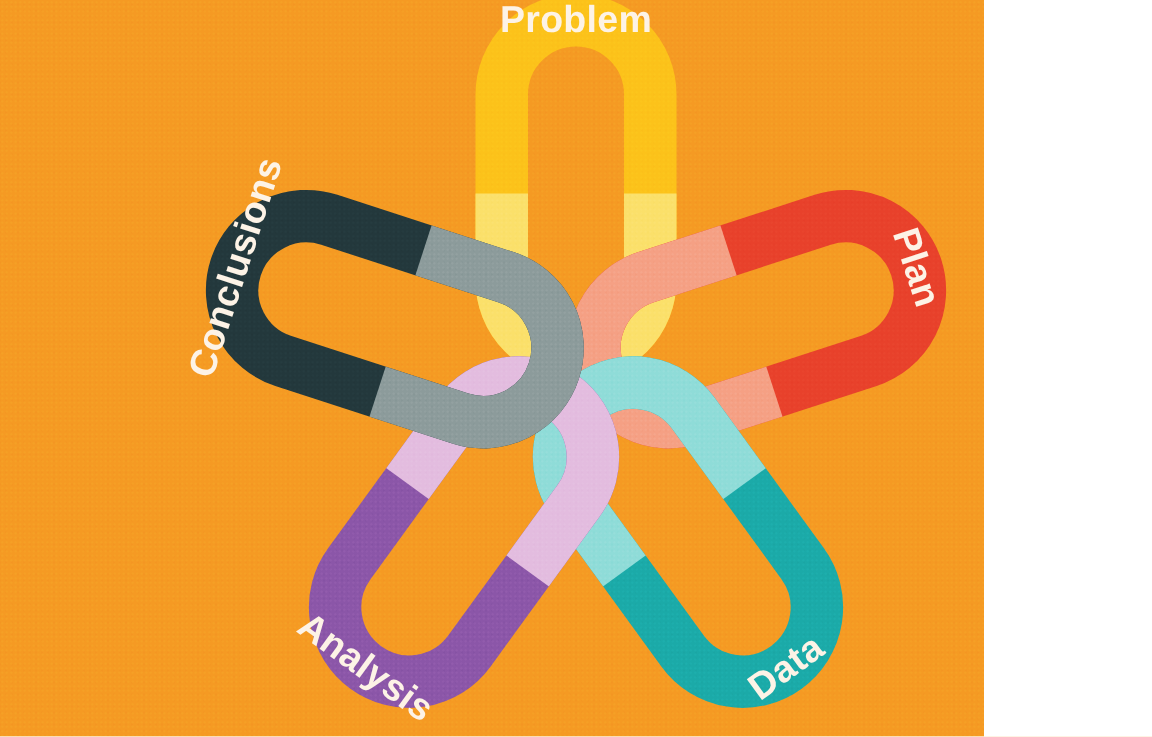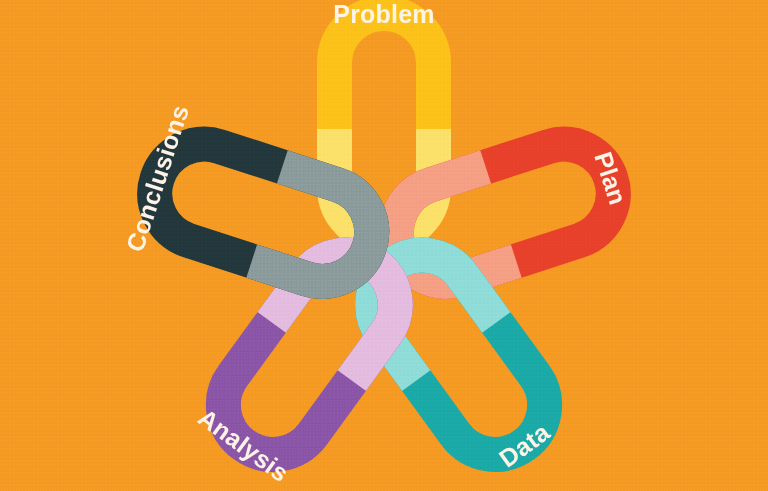--- a/index.html
+++ b/index.html
@@ -2,21 +2,21 @@
 <html><head>
 <meta charset="utf-8">
 <style>
   html, body {
     margin: 0;
     padding: 0;
     background: #ffffff;
   }
   #poster {
     position: relative;
-    width: 768px;
+    width: 656px;
     height: 491px;
     overflow: hidden;
     font-family: "Liberation Sans", sans-serif;
   }
   #poster-bg {
     position: absolute;
     inset: 0;
     background: #f59a23;
   }
   

